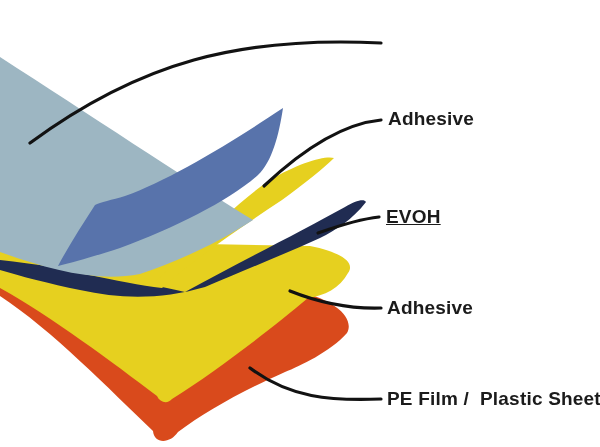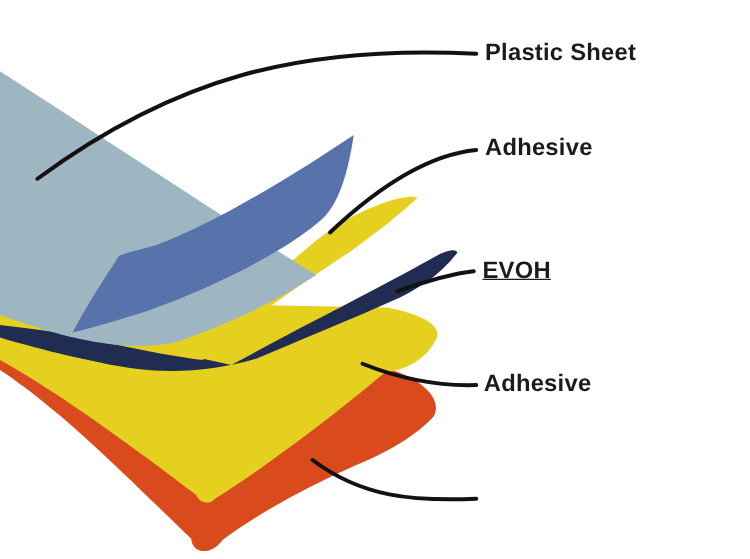--- a/index.html
+++ b/index.html
@@ -72,21 +72,21 @@
              C 175,228 230,200 258,175
              C 272,162 279,135 283,108 Z" fill="#5873ab"></path>
 
     <path fill="none" stroke-width="3.2" stroke-linecap="round" d="M 30,143 C 140,62 240,36 381,43" stroke="#121212"></path>
     <path fill="none" stroke-width="3.2" stroke-linecap="round" d="M 264,186 C 300,152 340,124 381,120" stroke="#121212"></path>
     <path fill="none" stroke-width="3.2" stroke-linecap="round" d="M 318,233 C 338,226 360,219 379,217" stroke="#121212"></path>
     <path fill="none" stroke-width="3.2" stroke-linecap="round" d="M 290,291 C 320,303 350,309 381,308" stroke="#121212"></path>
     <path fill="none" stroke-width="3.2" stroke-linecap="round" d="M 250,368 C 290,398 330,401 381,399" stroke="#121212"></path>
   </svg>
 
-  <div class="lbl" style="left:388px;top:32px;">Plastic Sheet</div>
 
   <div class="lbl" style="left:388px;top:108px;">Adhesive</div>
 
   <div class="lbl" style="left:386px;top:206px;text-decoration:underline;">EVOH</div>
 
   <div class="lbl" style="left:387px;top:297px;">Adhesive</div>
 
+  <div class="lbl" style="left:387px;top:388px;">PE Film /  Plastic Sheet</div>
 </div>
 
 </body></html>

